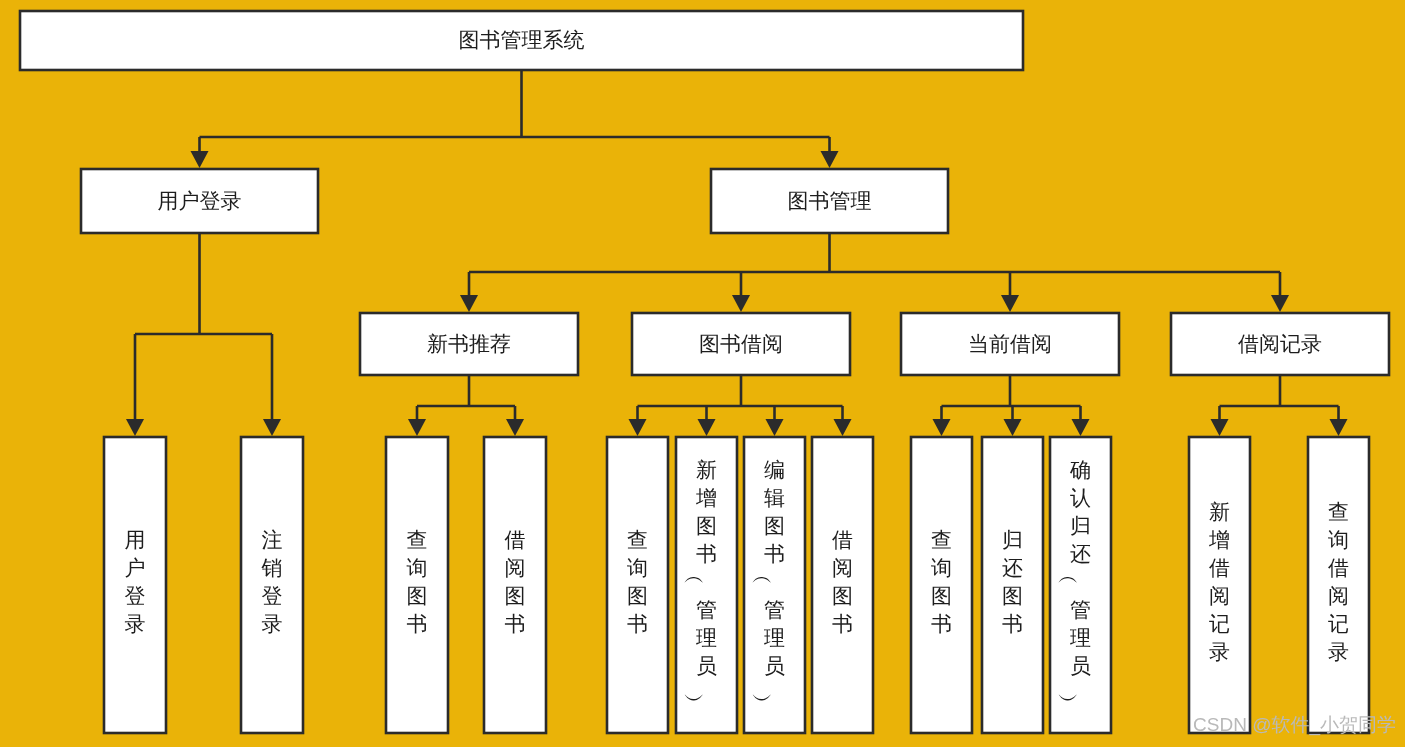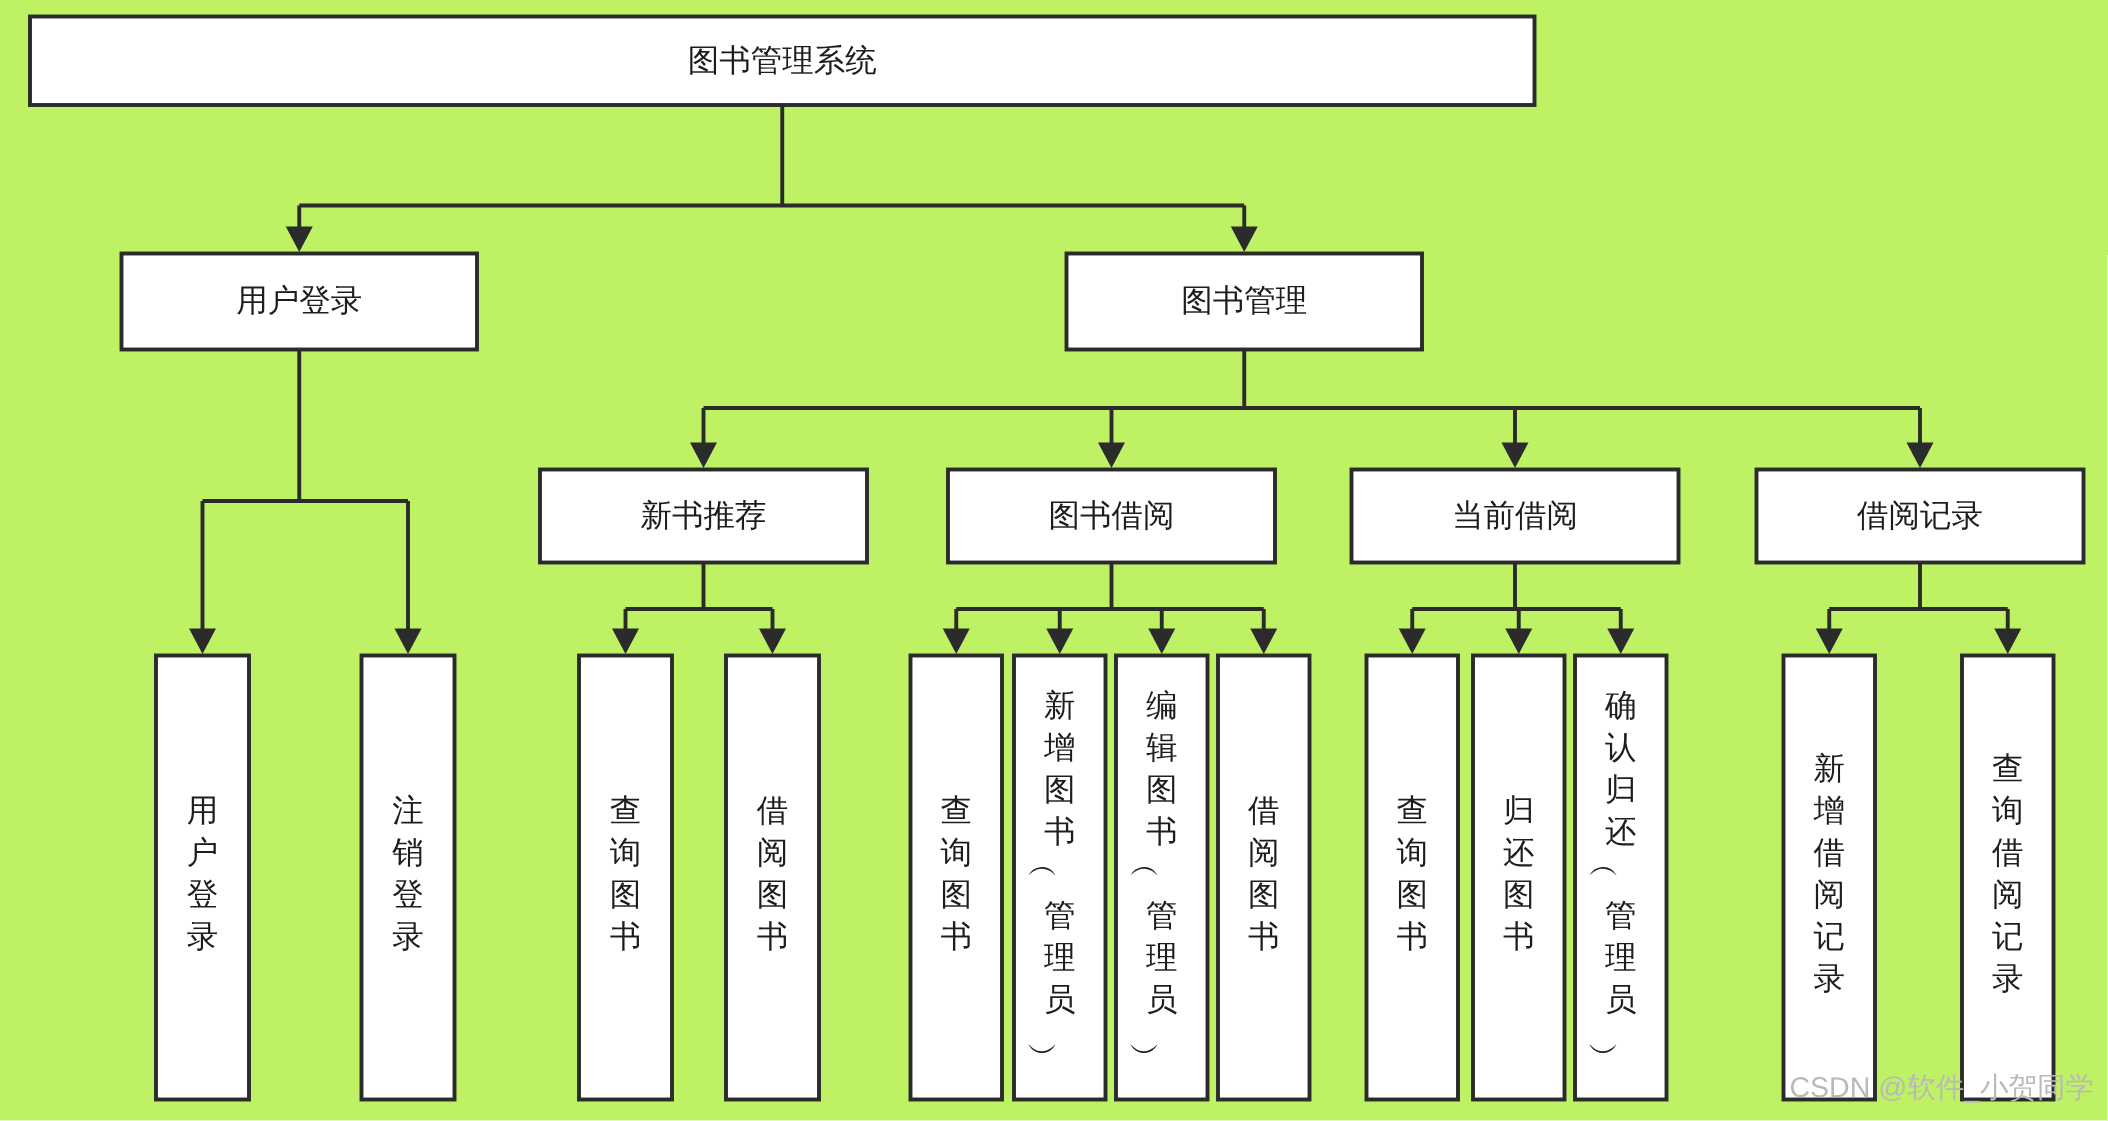--- a/index.html
+++ b/index.html
@@ -8,21 +8,21 @@
     padding: 0;
     background: #ffffff;
   }
   body {
     font-family: "Liberation Sans", "DejaVu Sans", sans-serif;
   }
   #diagram-root {
     position: relative;
     width: 1405px;
     height: 747px;
-    background: #bef264;
+    background: #eab308;
     overflow: hidden;
   }
   svg#diagram-svg {
     position: absolute;
     left: 0;
     top: 0;
     width: 1405px;
     height: 747px;
     display: block;
   }

